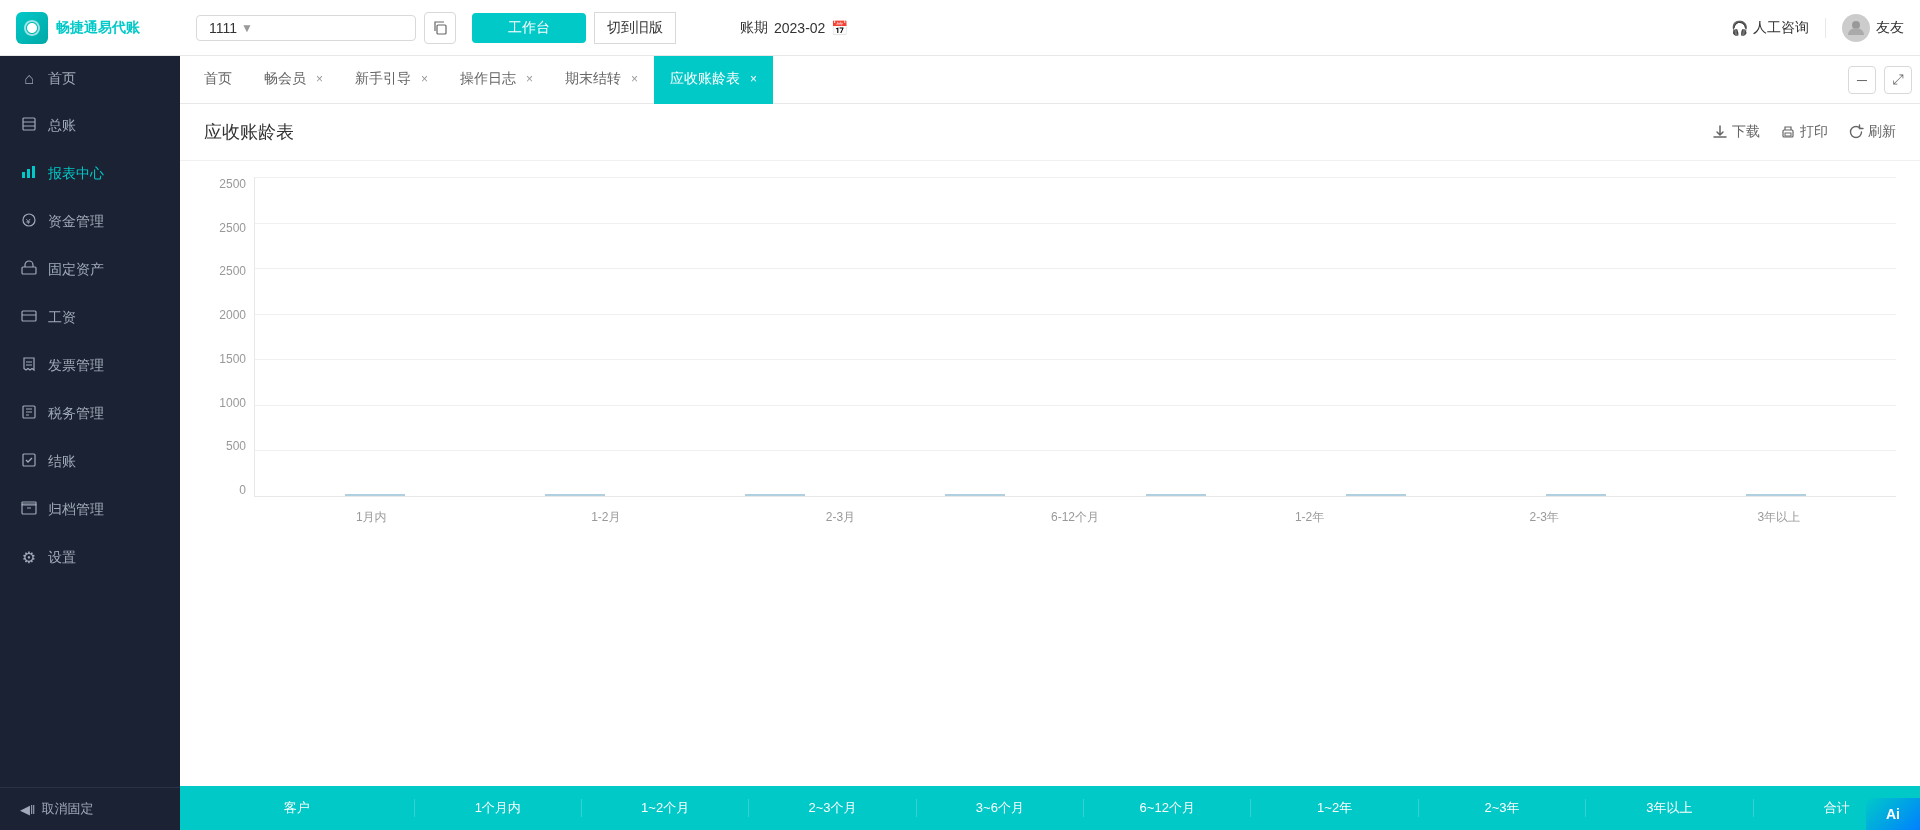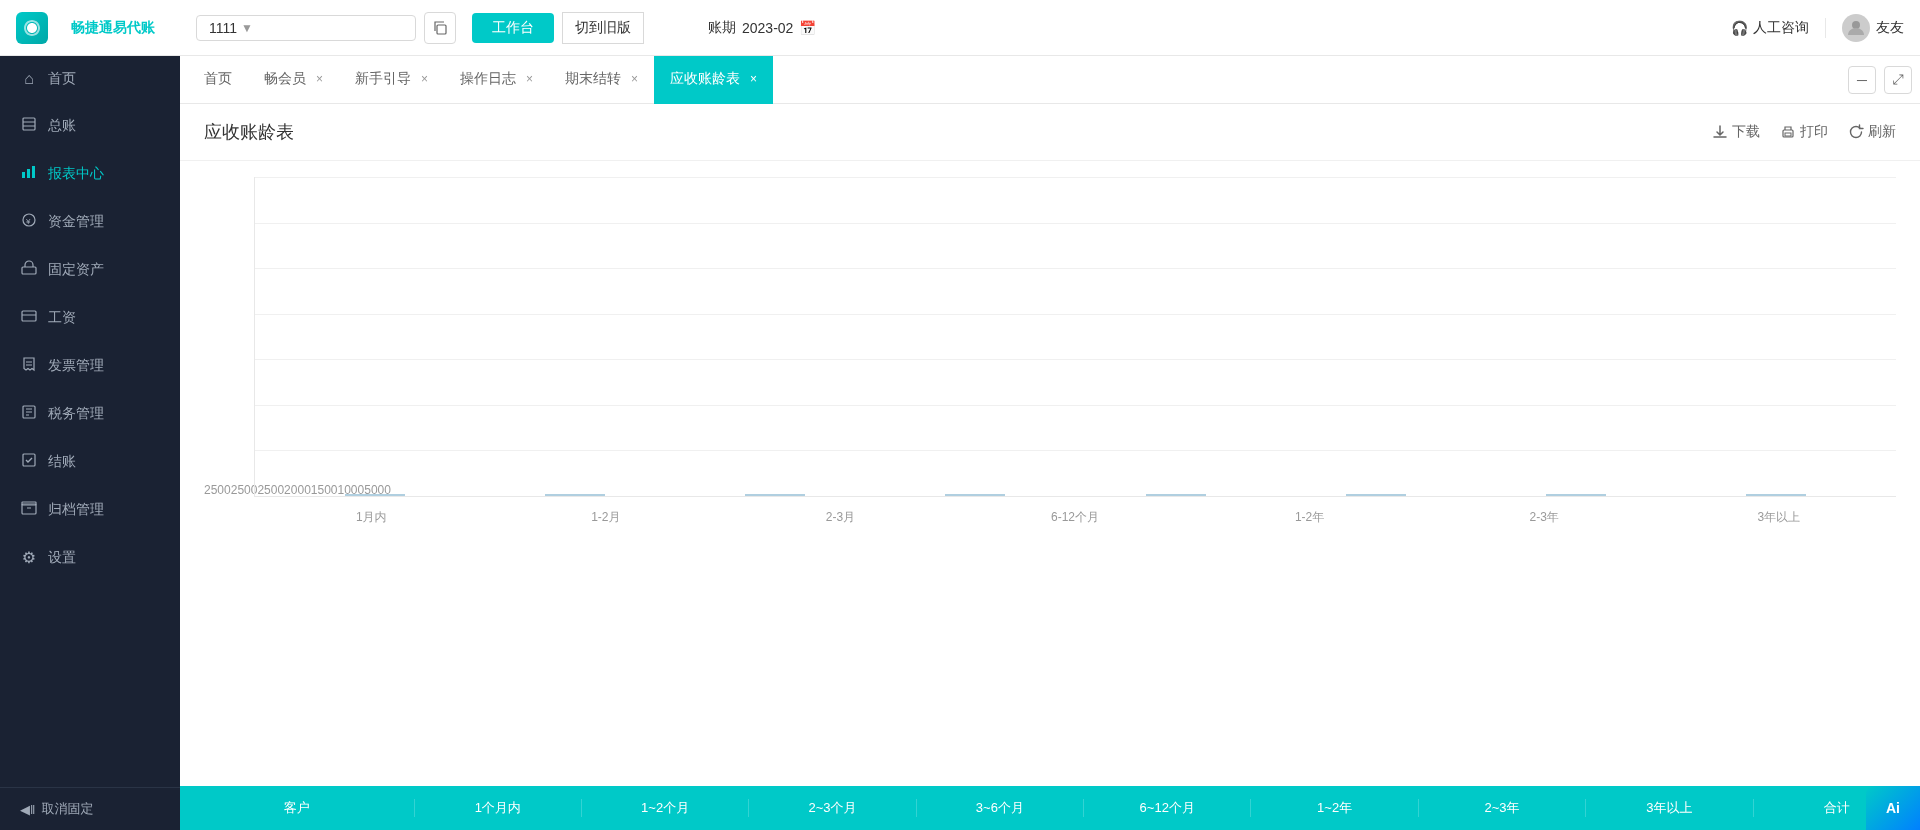--- a/index.html
+++ b/index.html
@@ -13,21 +13,21 @@
       align-items: center;
       padding: 0 16px;
       border-bottom: 1px solid #e8e8e8;
       flex-shrink: 0;
       z-index: 10;
     }
     .logo-area {
       width: 180px;
       display: flex;
       align-items: center;
-      gap: 23px;
+      gap: 8px;
       flex-shrink: 0;
     }
     .logo-icon {
       width: 32px;
       height: 32px;
       background: linear-gradient(135deg, #00c9c8, #00a8a8);
       border-radius: 6px;
       display: flex; align-items: center; justify-content: center;
       color: white; font-size: 14px; font-weight: bold;
     }
@@ -47,21 +47,21 @@
       width: 32px; height: 32px;
       border: 1px solid #d9d9d9; border-radius: 4px;
       display: flex; align-items: center; justify-content: center;
       cursor: pointer; background: #fff; color: #666;
     }
 
     .workbench-btn {
       margin-left: 16px;
       background: #00c9c8; color: #fff;
       border: none; border-radius: 4px;
-      padding: 6px 20px; cursor: pointer; font-size: 14px;
+      padding: 6px 36px; cursor: pointer; font-size: 14px;
     }
 
     .switch-btn {
       margin-left: 8px;
       background: #fff; color: #333;
       border: 1px solid #d9d9d9; border-radius: 0;
       padding: 6px 12px; cursor: pointer; font-size: 14px;
     }
 
     .period-area {
@@ -159,21 +159,21 @@
       flex: 1; padding: 16px 24px; overflow: hidden; position: relative;
     }
 
     .chart-container {
       width: 100%; height: 360px; position: relative;
     }
 
     
     .y-axis {
       position: absolute; left: 0; top: 0; bottom: 40px; width: 50px;
-      display: flex; justify-content: space-between;
+      display: flex; flex-direction: column; justify-content: space-between;
       align-items: flex-end; padding-right: 8px;
     }
     .y-label { font-size: 12px; color: #999; }
 
     
     .plot-area {
       position: absolute; left: 50px; right: 0; top: 0; bottom: 40px;
       border-left: 1px solid #e8e8e8; border-bottom: 1px solid #e8e8e8;
     }
     .grid-line {
@@ -221,21 +221,21 @@
       flex: 1; text-align: center; padding: 0 16px;
       border-right: 1px solid rgba(255,255,255,0.2);
     }
     .th-cell:first-child { flex: 1.5; }
     .th-cell:last-child { border-right: none; }
 
     
     .ai-badge {
       position: fixed; bottom: 0; right: 0;
       background: linear-gradient(135deg, #00c9c8, #0080ff);
-      color: white; padding: 14px 20px;
+      color: white; padding: 8px 20px;
       font-size: 14px; font-weight: bold;
       border-top-left-radius: 8px;
     }
 
     
     .sidebar::-webkit-scrollbar { width: 4px; }
     .sidebar::-webkit-scrollbar-thumb { background: #3a4a5c; border-radius: 2px; }
   </style>
 </head>
 <body>

